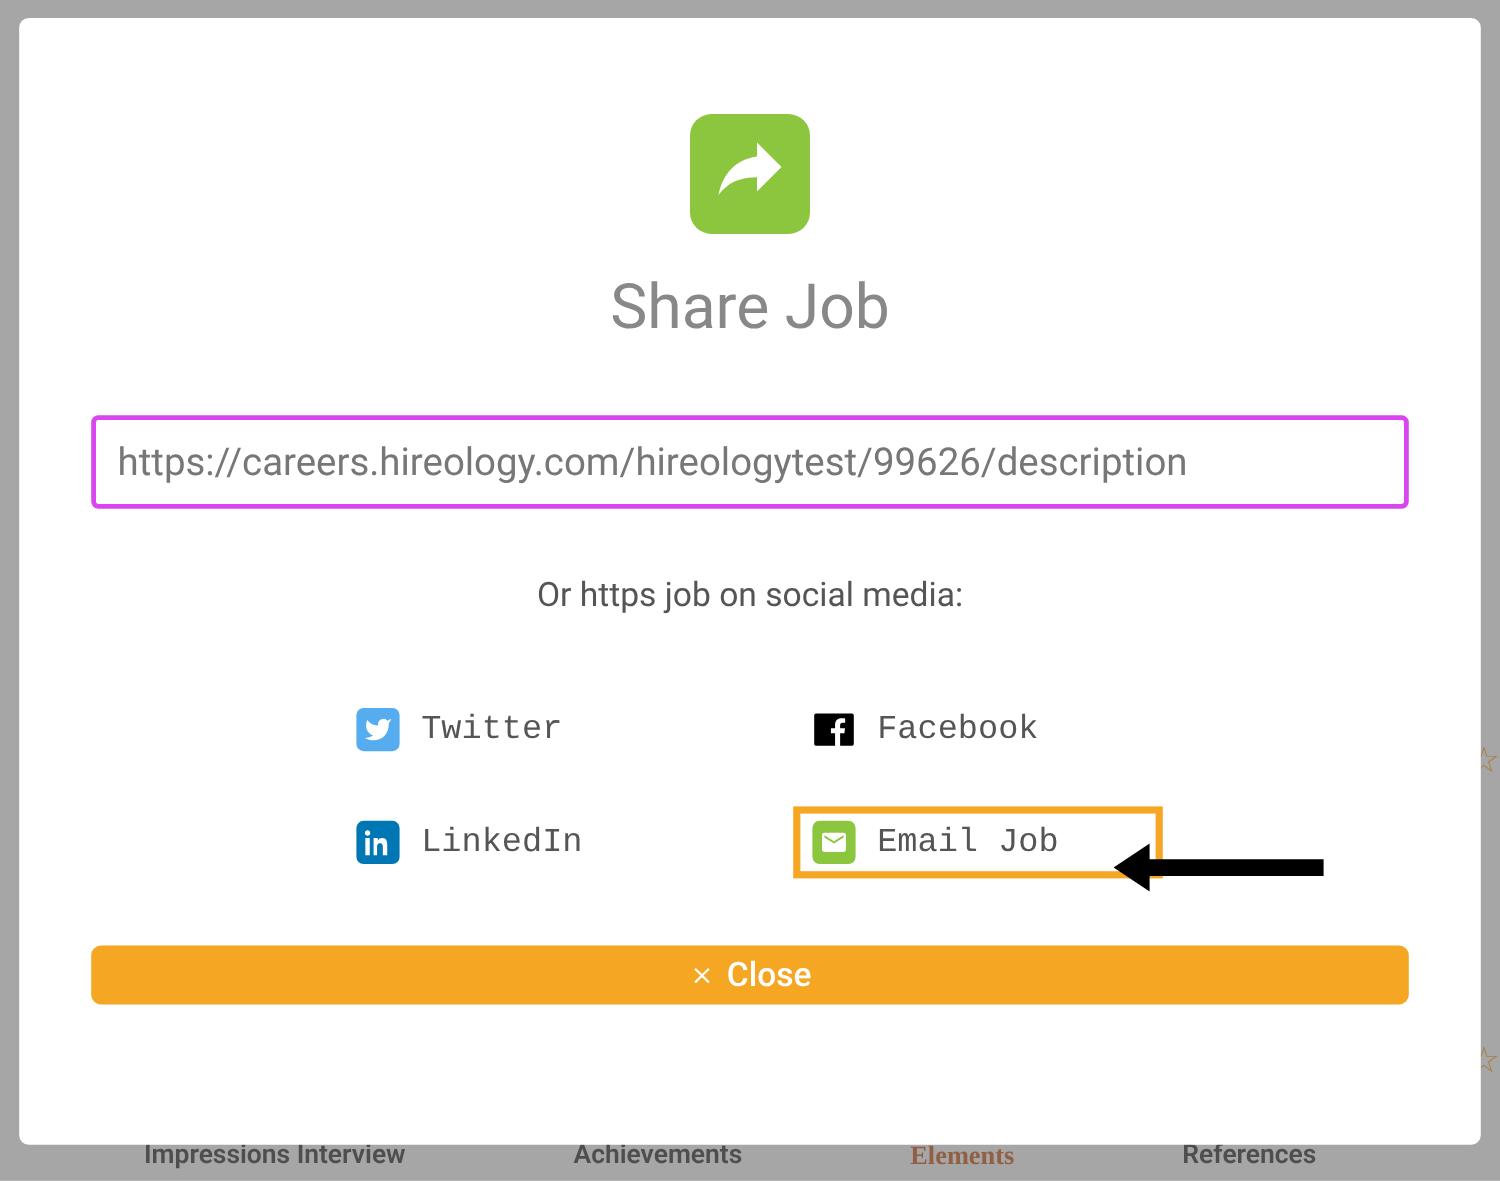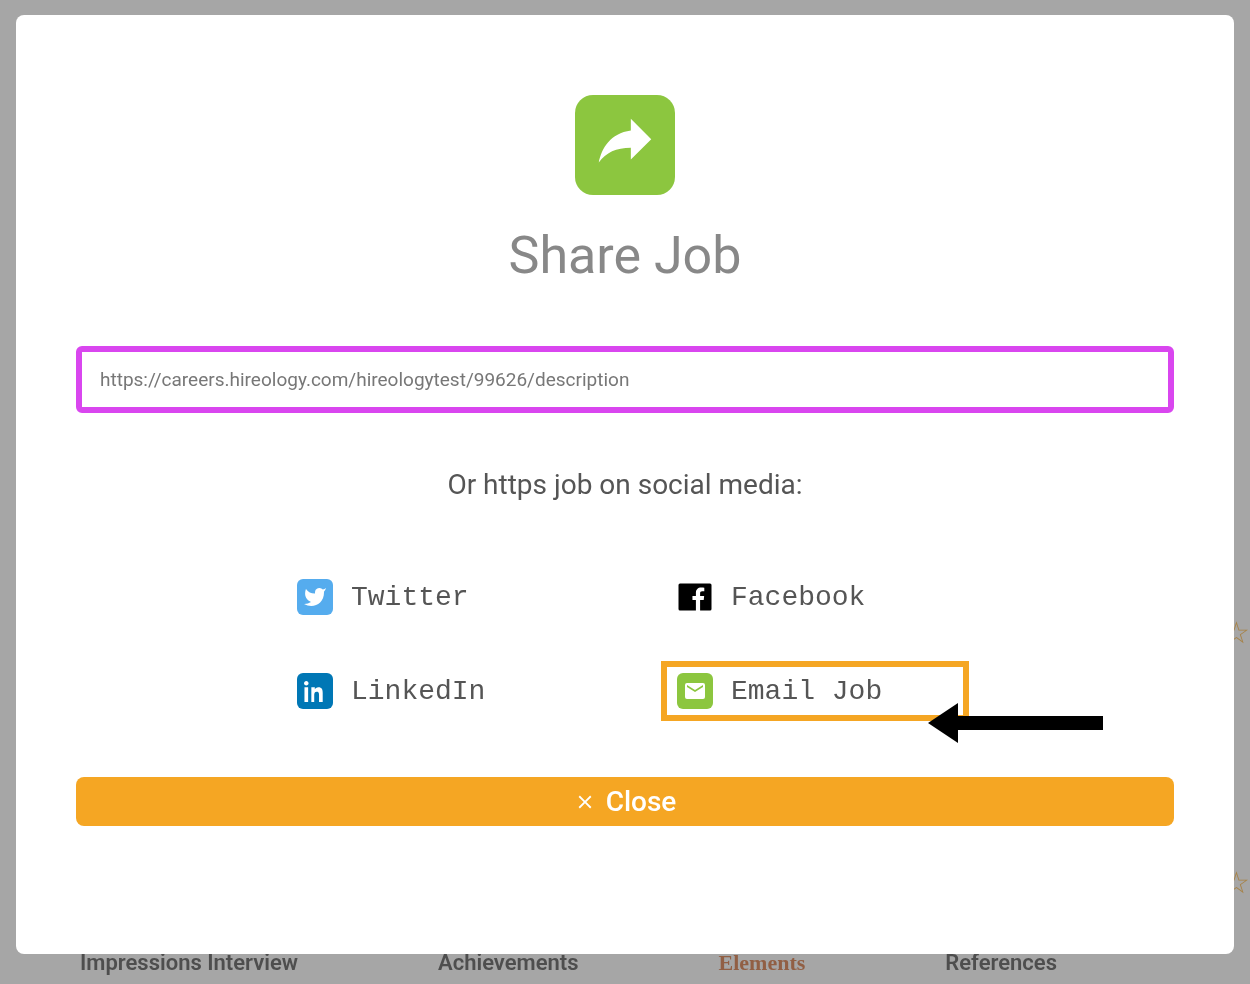--- a/index.html
+++ b/index.html
@@ -23,21 +23,21 @@
       left: 0;
       width: 100%;
       height: 100%;
       background: #f5f5f5;
       padding-top: 950px;
     }
     
     .bg-tabs {
       display: flex;
       gap: 140px;
-      padding-left: 80px;
+      padding-left: 120px;
       font-size: 22px;
       font-weight: 600;
       color: #333;
     }
     
     .bg-tab-highlighted {
       color: #c85a1e;
       font-family: Liberation Serif, serif;
     }
     
@@ -95,23 +95,23 @@
     
     .copy-link-label {
       font-size: 28px;
       color: #555;
       margin-bottom: 20px;
     }
     
     .link-input {
       width: 100%;
       padding: 16px 18px;
-      font-size: 19px;
+      font-size: 32px;
       color: #777;
-      border: 6px solid #d946ef;
+      border: 4px solid #d946ef;
       border-radius: 6px;
       background: #fff;
       margin-bottom: 55px;
       font-family: inherit;
     }
     
     .social-label {
       text-align: center;
       font-size: 28px;
       color: #555;

